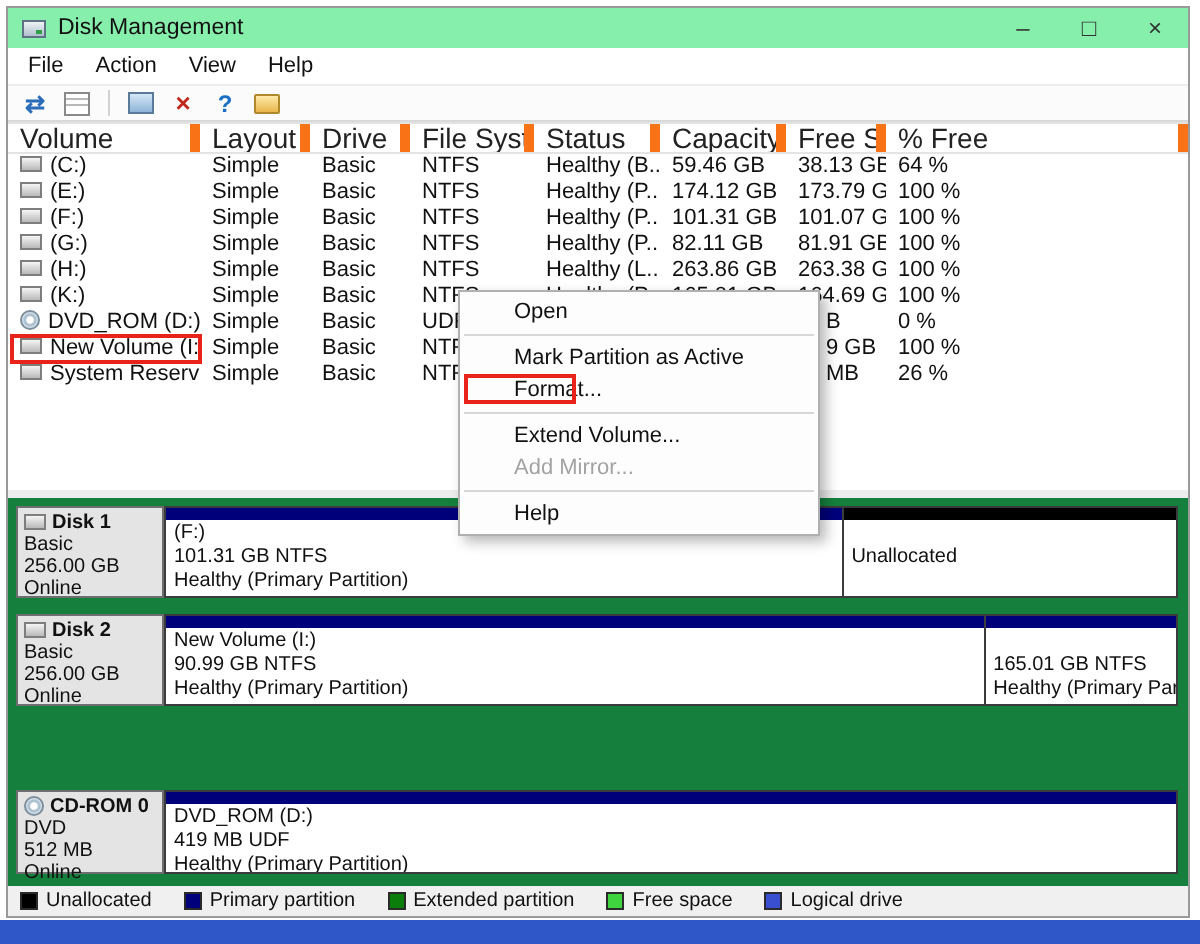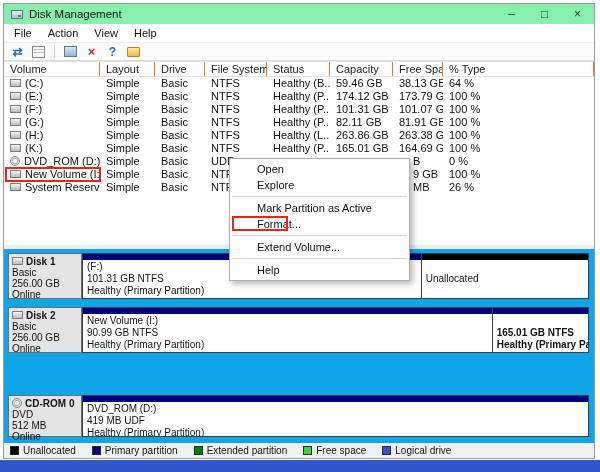--- a/index.html
+++ b/index.html
@@ -32,45 +32,45 @@
   [data-name="export-list-icon"] { width:10px; height:12px; border:1px solid #8a8a8a; background:#fff;
     box-shadow:inset 0 2px 0 #fff, inset 0 3px 0 #b9b9b9, inset 0 5px 0 #fff, inset 0 6px 0 #b9b9b9; }
   [data-name="properties-icon"] { width:13px; height:11px; border:1px solid #5a7a9a; background:linear-gradient(#d5e7f8,#8fb4d8); }
   [data-name="delete-volume-icon"] { color:#c0271d; font-weight:bold; font-size:13px; }
   [data-name="help-icon"] { color:#1b6fc4; font-weight:bold; font-size:12px; }
   [data-name="folder-icon"] { width:13px; height:10px; background:linear-gradient(#ffe9a8,#e8b64c); border:1px solid #b08a2a; border-radius:1px; }
 
   
   .toppane { height:184px; background:#fff; border-top:1px solid #e3e3e3; position:relative; }
   .thead { display:flex; height:15px; border-bottom:1px solid #e4e4e4; background:#fff; }
-  .thead .cell { border-right:1px solid #f97316; line-height:14px; font-size:11px; color:#222; }
+  .thead .cell { border-right:5px solid #f97316; line-height:14px; font-size:14px; color:#222; }
   .cell { padding-left:6px; overflow:hidden; white-space:nowrap; }
   .c0{width:96px}.c1{width:55px}.c2{width:50px}.c3{width:62px}.c4{width:63px}.c5{width:63px}.c6{width:50px}.c7{flex:1}
   .trow { display:flex; height:13px; line-height:13px; font-size:11px; color:#111; position:relative; }
   .trow .cell.shift { padding-left:20px; }
   .drv-ico { display:inline-block; width:11px; height:8px; margin-right:4px; vertical-align:middle; position:relative; top:-1px;
     background:linear-gradient(#f5f5f5,#b9b9b9); border:1px solid #7e7e7e; }
   .cd-ico { display:inline-block; width:10px; height:10px; margin-right:4px; vertical-align:middle; position:relative; top:-1px;
     border-radius:50%; border:1px solid #7d8f9d;
     background:radial-gradient(circle at 50% 50%, #ffffff 1.5px, #9fb7c7 2.5px, #dfe9f2 4px, #8fb0c4 5px); }
   .row-red-box { position:absolute; left:1px; top:-1px; width:96px; height:15px; border:2px solid #e8231a; pointer-events:none; z-index:5; }
 
   
-  .context-menu { position:absolute; left:225px; top:154px; width:181px; background:#fdfdfd;
+  .context-menu { position:absolute; left:225px; top:141px; width:181px; background:#fdfdfd;
     border:1px solid #b0b0b0; box-shadow:3px 3px 6px rgba(0,0,0,0.28); z-index:30; padding:2px 0; }
   .cm-item { height:16px; line-height:16px; font-size:11px; color:#111; padding-left:27px; position:relative; white-space:nowrap; }
   .cm-item.disabled { color:#a3a3a3; }
   .menu-sep { height:1px; background:#d7d7d7; margin:3px 2px; }
   .fmt-red-box { position:absolute; left:2px; top:0; width:56px; height:15px; border:2px solid #e8231a; pointer-events:none; }
 
   
   .splitter { height:4px; background:#ededed; }
 
   
-  .bottompane { height:194px; background:#0ea5e9; padding:4px 5px 0 4px; position:relative; overflow:hidden; }
+  .bottompane { height:194px; background:#15803d; padding:4px 5px 0 4px; position:relative; overflow:hidden; }
   .disk-block { display:flex; height:46px; margin-bottom:8px; }
   .disk-block.cdrom { margin-top:42px; height:42px; }
   .disk-info { width:74px; border:1px solid #6e6e6e; background:#e4e4e4; padding:2px 3px; font-size:10px; line-height:11px; color:#111; }
   .disk-name-row { display:flex; align-items:center; gap:3px; font-weight:bold; font-size:10px; }
   .disk-name-row .drv-ico, .disk-name-row .cd-ico { margin-right:0; }
   .disk-line { font-size:10px; }
   .disk-bar { flex:1; display:flex; }
   .seg { position:relative; border:1px solid #3c3c3c; border-left:none; background:#fff; overflow:hidden; }
   .seg:first-child { border-left:1px solid #3c3c3c; }
   .strip { height:6px; width:100%; }
@@ -119,21 +119,21 @@
 
   <div class="toppane" data-name="volume-list-pane">
     <div class="thead" id="thead" data-name="volume-table-header">
         <div class="cell c0" data-name="column-header-volume">Volume</div>
         <div class="cell c1" data-name="column-header-layout">Layout</div>
         <div class="cell c2" data-name="column-header-type">Drive</div>
         <div class="cell c3" data-name="column-header-file-system">File System</div>
         <div class="cell c4" data-name="column-header-status">Status</div>
         <div class="cell c5" data-name="column-header-capacity">Capacity</div>
         <div class="cell c6" data-name="column-header-free-spa">Free Spa...</div>
-        <div class="cell c7" data-name="column-header-free">% Type</div>
+        <div class="cell c7" data-name="column-header-free">% Free</div>
       </div>
     <div id="tbody" data-name="volume-list">
         <div class="trow" data-name="volume-row-c">
           <div class="cell c0" data-name="cell-volume"><span class="drv-ico" data-name="drive-icon"></span><span class="vol-name" data-name="volume-name">(C:)</span></div>
           <div class="cell c1" data-name="cell-layout">Simple</div>
           <div class="cell c2" data-name="cell-type">Basic</div>
           <div class="cell c3" data-name="cell-fs">NTFS</div>
           <div class="cell c4" data-name="cell-status">Healthy (B...</div>
           <div class="cell c5" data-name="cell-capacity">59.46 GB</div>
           <div class="cell c6" data-name="cell-free">38.13 GB</div>
@@ -266,21 +266,21 @@
         </div>
         <div class="disk-bar" data-name="disk-bar">
           <div class="seg" data-name="partition-segment" style="width: 81%;">
             <div class="strip" data-name="partition-color-strip" style="background: rgb(0, 0, 123);"></div>
             <div class="seg-lines" data-name="partition-info">
               <div class="seg-line" data-name="partition-label">New Volume (I:)</div>
               <div class="seg-line" data-name="partition-detail">90.99 GB NTFS</div>
               <div class="seg-line" data-name="partition-status">Healthy (Primary Partition)</div>
             </div>
           </div>
-          <div class="seg" data-name="partition-segment" style="width: 19%; font-weight: bold;">
+          <div class="seg" data-name="partition-segment" style="width: 19%;">
             <div class="strip" data-name="partition-color-strip" style="background: rgb(0, 0, 123);"></div>
             <div class="seg-lines" data-name="partition-info">
               <div class="seg-line" data-name="partition-label"></div>
               <div class="seg-line" data-name="partition-detail">165.01 GB NTFS</div>
               <div class="seg-line" data-name="partition-status">Healthy (Primary Partition)</div>
             </div>
           </div>
         </div>
       </div>
       <div class="disk-block cdrom" data-name="disk-block-cd-rom-0">
@@ -324,25 +324,25 @@
         <span class="leg-label" data-name="legend-label">Free space</span>
       </div>
       <div class="leg-item" data-name="legend-item-logical-drive">
         <span class="leg-sq" data-name="legend-color-swatch" style="background: rgb(58, 79, 208);"></span>
         <span class="leg-label" data-name="legend-label">Logical drive</span>
       </div>
     </div>
 
   <div class="context-menu" id="ctxmenu" data-name="context-menu">
       <div class="cm-item" data-name="context-menu-item-open"><span data-name="context-menu-label">Open</span></div>
-      <div class="cm-item" data-name="context-menu-item-explore"><span data-name="context-menu-label">Explore</span></div>
       <div class="menu-sep" data-name="menu-separator"></div>
       <div class="cm-item" data-name="context-menu-item-mark-partition-as-active"><span data-name="context-menu-label">Mark Partition as Active</span></div>
       <div class="cm-item" data-name="context-menu-item-format"><span data-name="context-menu-label">Format...</span><div class="fmt-red-box" data-name="annotation-highlight" style="border-color: rgb(232, 35, 26);"></div></div>
       <div class="menu-sep" data-name="menu-separator"></div>
       <div class="cm-item" data-name="context-menu-item-extend-volume"><span data-name="context-menu-label">Extend Volume...</span></div>
+      <div class="cm-item disabled" data-name="context-menu-item-add-mirror"><span data-name="context-menu-label">Add Mirror...</span></div>
       <div class="menu-sep" data-name="menu-separator"></div>
       <div class="cm-item" data-name="context-menu-item-help"><span data-name="context-menu-label">Help</span></div>
     </div>
 
 </div>
 
 <div class="taskbar" data-name="taskbar-strip" style="background: rgb(47, 87, 200);"></div>
 
 </body></html>

